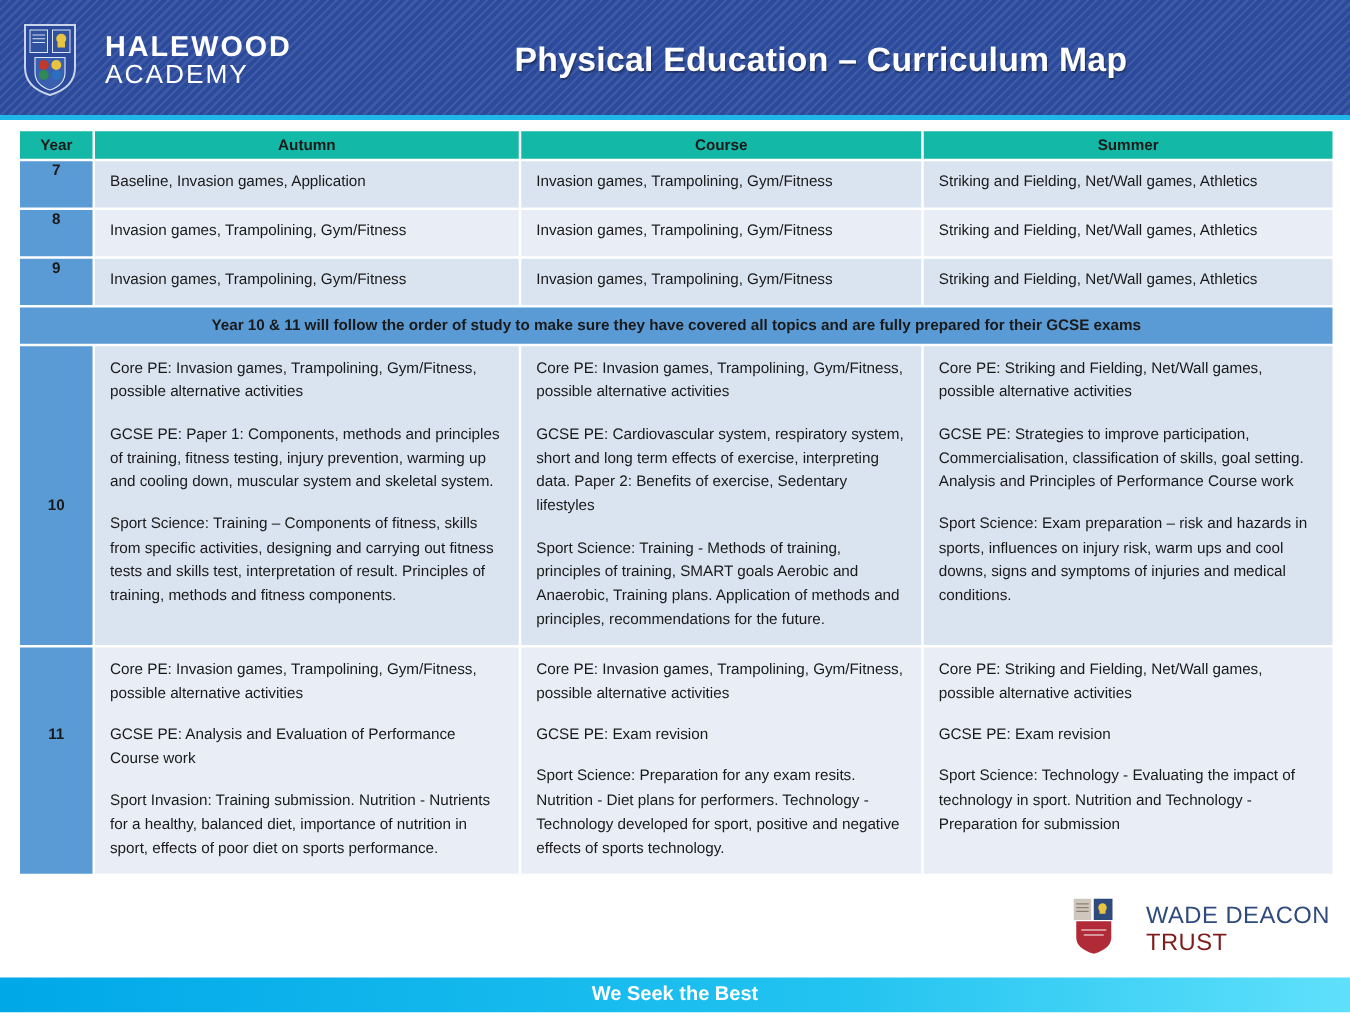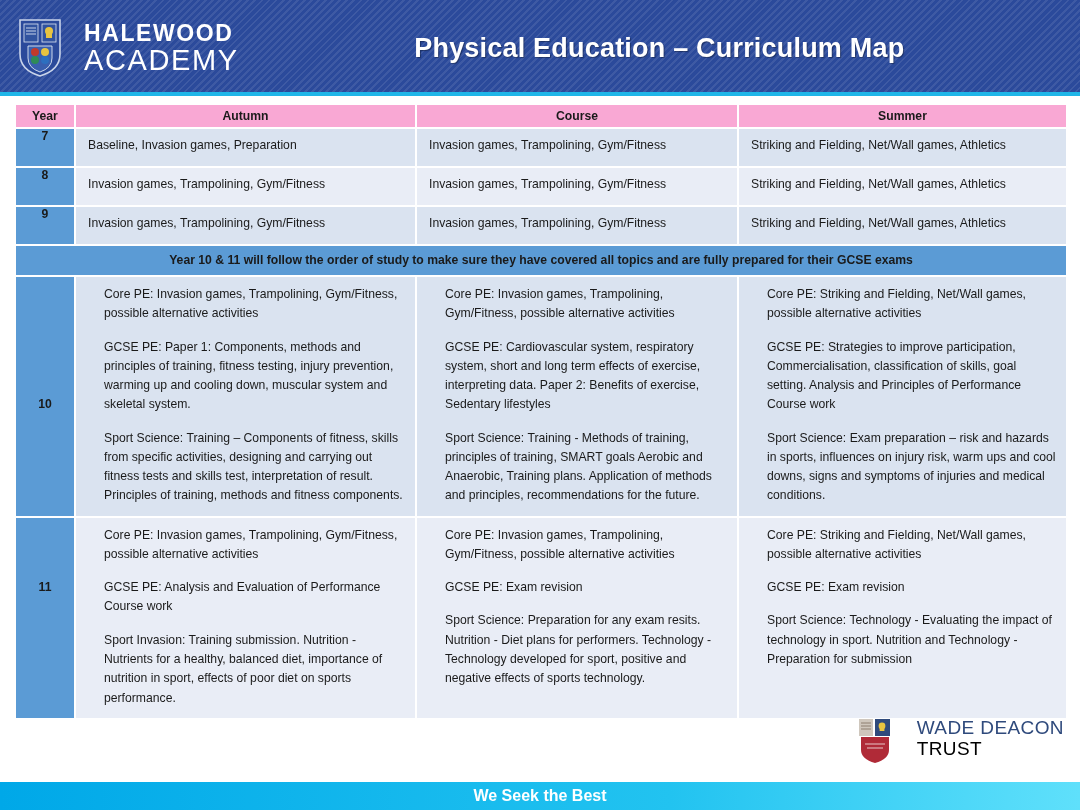--- a/index.html
+++ b/index.html
@@ -50,21 +50,21 @@
     line-height: 1.05;
   }
   .school-name .line1 {
     color: #ffffff;
     font-size: 23px;
     font-weight: bold;
     letter-spacing: 1.6px;
   }
   .school-name .line2 {
     color: #ffffff;
-    font-size: 29px;
+    font-size: 21px;
     font-weight: normal;
     letter-spacing: 1.6px;
   }
 
   .header-title {
     flex: 1 1 auto;
     text-align: center;
     color: #ffffff;
     font-size: 27px;
     font-weight: bold;
@@ -91,21 +91,21 @@
     color: #1a1a1a;
   }
 
   
   col.c-year   { width: 58px;  }
   col.c-autumn { width: 339px; }
   col.c-spring { width: 320px; }
   col.c-summer { width: 327px; }
 
   thead th {
-    background: #f9a8d4;
+    background: #14b8a6;
     color: #ffffff;
     font-weight: bold;
     font-size: 13px;
     text-align: center;
     padding: 4px 2px;
     height: 20px;
     vertical-align: middle;
   }
 
   td.yearcell {
@@ -137,30 +137,30 @@
   td.banner {
     background: #5b9bd5;
     color: #ffffff;
     font-weight: bold;
     font-size: 12.5px;
     text-align: center;
     padding: 7px 4px 8px 4px;
     vertical-align: middle;
   }
 
-  .para { margin: 0 0 14px 16px; }
+  .para { margin: 0 0 14px 0; }
   .para:last-child { margin-bottom: 0; }
 
   
   .footer-logo {
     position: absolute;
     right: 16px;
     bottom: 45px;
     display: flex;
-    align-items: flex-start;
+    align-items: flex-end;
     gap: 22px;
   }
   .trust-shield {
     width: 40px;
     height: 48px;
     position: relative;
     flex: 0 0 auto;
   }
   .trust-text {
     line-height: 1.12;
@@ -169,21 +169,21 @@
   .trust-text .t1 {
     font-size: 19px;
     font-weight: normal;
     letter-spacing: 0.4px;
     color: #2f4a7c;
   }
   .trust-text .t2 {
     font-size: 19px;
     font-weight: normal;
     letter-spacing: 0.4px;
-    color: #000000;
+    color: #7f1d1d;
   }
 
   .footer-bar {
     position: absolute;
     left: 0; right: 0; bottom: 0;
     height: 28px;
     background: linear-gradient(to right, #00a8e8 0%, #22c3f0 62%, #5fe0fb 100%);
     color: #ffffff;
     font-size: 16px;
     font-weight: bold;
@@ -236,21 +236,21 @@
         <th>Year</th>
         <th>Autumn</th>
         <th>Course</th>
         <th>Summer</th>
       </tr>
     </thead>
     <tbody>
 
       <tr class="ks3 shade-a">
         <td class="yearcell">7</td>
-        <td class="content">Baseline, Invasion games, Preparation</td>
+        <td class="content">Baseline, Invasion games, Application</td>
         <td class="content">Invasion games, Trampolining, Gym/Fitness</td>
         <td class="content">Striking and Fielding, Net/Wall games, Athletics</td>
       </tr>
 
       <tr class="ks3 shade-b">
         <td class="yearcell">8</td>
         <td class="content">Invasion games, Trampolining, Gym/Fitness</td>
         <td class="content">Invasion games, Trampolining, Gym/Fitness</td>
         <td class="content">Striking and Fielding, Net/Wall games, Athletics</td>
       </tr>

